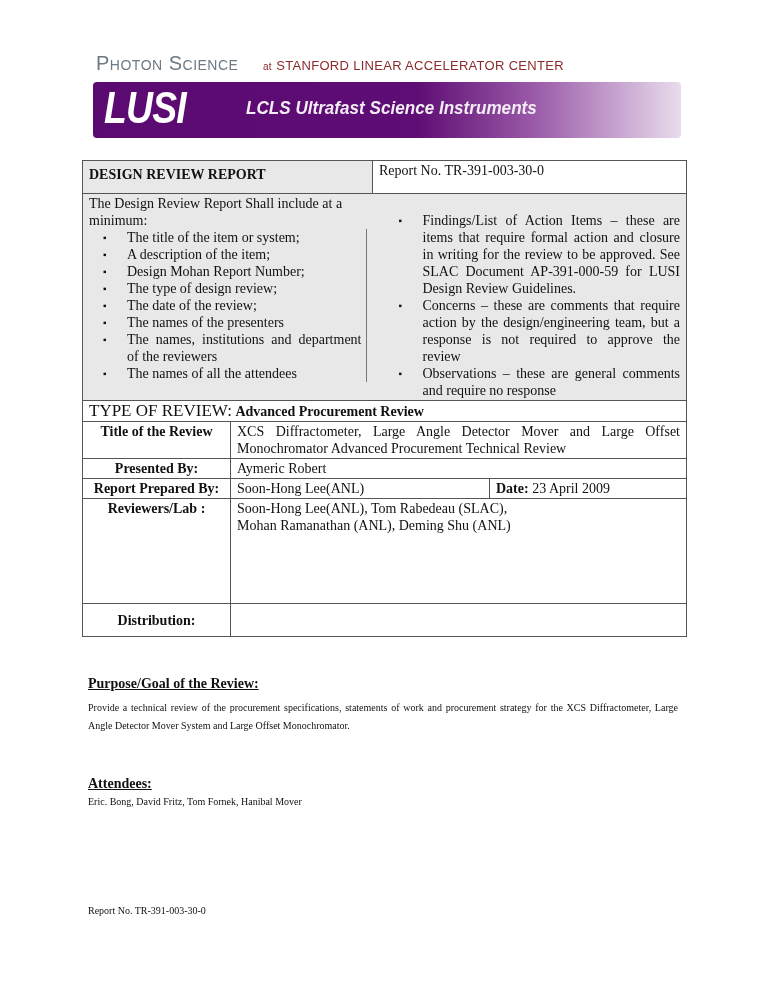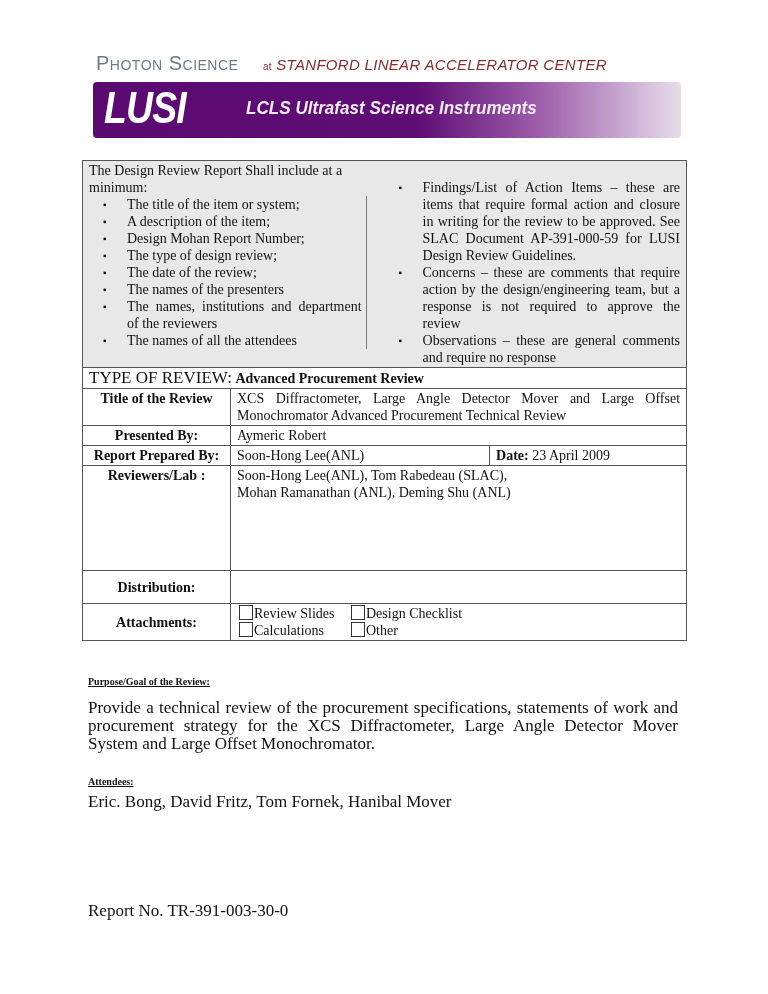--- a/index.html
+++ b/index.html
@@ -4,21 +4,21 @@
 <style>
   html, body { margin:0; padding:0; background:#ffffff; }
   body { width:768px; height:994px; position:relative; overflow:hidden;
          font-family:"Liberation Serif", serif; color:#111; }
   .abs { position:absolute; }
 
   
   .org-line { left:96px; top:52px; font-family:"Liberation Sans", sans-serif; color:#6b7a85; white-space:nowrap; }
   .org-main { font-size:20px; font-variant:small-caps; letter-spacing:0.5px; }
   .org-at { font-size:10px; color:#8a2a2a; margin-left:20px; letter-spacing:0.3px; }
-  .org-sub { font-size:15px; color:#8a2a2a; letter-spacing:0.3px;font-style:italic; }
+  .org-sub { font-size:13px; color:#8a2a2a; letter-spacing:0.3px; }
 
   .banner { left:93px; top:82px; width:588px; height:56px; border-radius:4px;
             background:linear-gradient(to right, #5a0a70 0%, #5e0d74 55%, #9a5aa8 75%, #e8dcec 100%); }
   .banner-logo { left:104px; top:83px; font-family:"Liberation Sans", sans-serif; font-style:italic; font-weight:bold;
                  font-size:44px; color:#ffffff; letter-spacing:-1px; transform:scaleX(0.85); transform-origin:left; }
   .banner-title { left:246px; top:97px; font-family:"Liberation Sans", sans-serif; font-weight:bold; font-style:italic;
                   font-size:19px; color:#f3ecf5; transform:scaleX(0.9); transform-origin:left; white-space:nowrap; }
 
   
   table.form { position:absolute; left:82px; top:160px; width:604px; border-collapse:collapse; table-layout:fixed; }
@@ -27,22 +27,22 @@
   .h-title { font-weight:bold; font-size:19px; line-height:24px; padding-top:5px !important; height:26px; }
   .rep-no { font-size:12px; }
   .small { font-size:11.5px; line-height:13.6px; }
   ul.sq { margin:0; padding-left:38px; list-style:none; }
   ul.sq li { position:relative; text-align:justify; }
   ul.sq li:before { content:"\25AA"; position:absolute; left:-24px; font-size:10px; }
   .type-big { font-size:17px; }
   .bold { font-weight:bold;text-align:center; }
   .cb { display:inline-block; width:12px; height:13px; border:1px solid #333; vertical-align:-2px; margin-right:1px; }
 
-  .section-h { font-weight:bold; text-decoration:underline; font-size:10px; }
-  .para { text-align:justify; font-size:17px; line-height:18px; }
+  .section-h { font-weight:bold; text-decoration:underline; font-size:14px; }
+  .para { text-align:justify; font-size:10px; line-height:18px; }
 </style>
 </head>
 <body>
 
 <div class="abs org-line">
   <span class="org-main">Photon Science</span>
   <span class="org-at">at</span>
   <span class="org-sub">STANFORD LINEAR ACCELERATOR CENTER</span>
 </div>
 <div class="abs banner"></div>
@@ -50,20 +50,24 @@
 <div class="abs banner-title">LCLS Ultrafast Science Instruments</div>
 
 <table class="form">
   <colgroup>
     <col style="width:148px">
       <col style="width:142px">
       <col style="width:117px">
       <col style="width:197px">
   </colgroup>
   <tbody>
+      <tr>
+    <td colspan="2" class="grey h-title">DESIGN REVIEW REPORT</td>
+    <td colspan="2" class="rep-no">Report No. TR-391-003-30-0</td>
+  </tr>
   <tr class="grey">
     <td colspan="2" class="small" style="height:150px; border-right:none;">
       <div>The Design Review Report Shall include at a minimum:</div>
       <ul class="sq" style="border-right:1px solid #777; padding-right:4px;">
         <li>The title of the item or system;</li>
         <li>A description of the item;</li>
         <li>Design Mohan Report Number;</li>
         <li>The type of design review;</li>
         <li>The date of the review;</li>
         <li>The names of the presenters</li>
@@ -105,31 +109,20 @@
     <td class="bold" style="height:102px;">Reviewers/Lab :</td>
     <td colspan="3">
       <div>Soon-Hong Lee(ANL), Tom Rabedeau (SLAC),</div>
       <div>Mohan Ramanathan (ANL), Deming Shu (ANL)</div>
     </td>
   </tr>
   <tr>
     <td class="bold" style="height:30px; vertical-align:middle;">Distribution:</td>
     <td colspan="3"></td>
   </tr>
-  <tr>
-    <td class="bold" style="vertical-align:middle;">Attachments:</td>
-    <td colspan="3" style="padding-left:8px;">
-      <div style="display:grid; grid-template-columns:112px auto; line-height:17px;">
-        <div><span class="cb"></span><span>Review Slides</span></div>
-        <div><span class="cb"></span><span>Design Checklist</span></div>
-        <div><span class="cb"></span><span>Calculations</span></div>
-        <div><span class="cb"></span><span>Other</span></div>
-      </div>
-    </td>
-  </tr>
 </tbody>
   </table>
 
 <div class="abs section-h" style="left:88px; top:676px;">Purpose/Goal of the Review:</div>
 <div class="abs para" style="left:88px; top:699px; width:590px;">Provide a technical review of the procurement specifications, statements of work and procurement strategy for the XCS Diffractometer, Large Angle Detector Mover System and Large Offset Monochromator.</div>
 <div class="abs section-h" style="left:88px; top:776px;">Attendees:</div>
 <div class="abs para" style="left:88px; top:793px;">Eric. Bong, David Fritz, Tom Fornek, Hanibal Mover</div>
 
 <div class="abs para" style="left:88px; top:902px;">Report No. TR-391-003-30-0</div>
 

